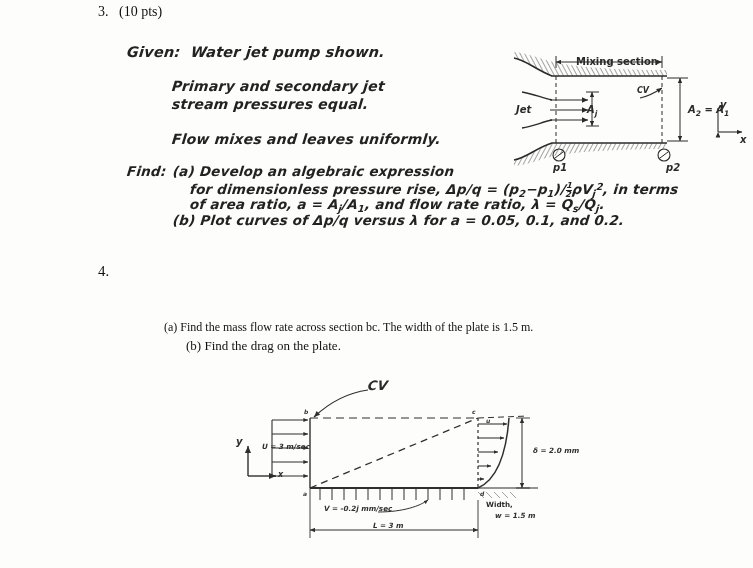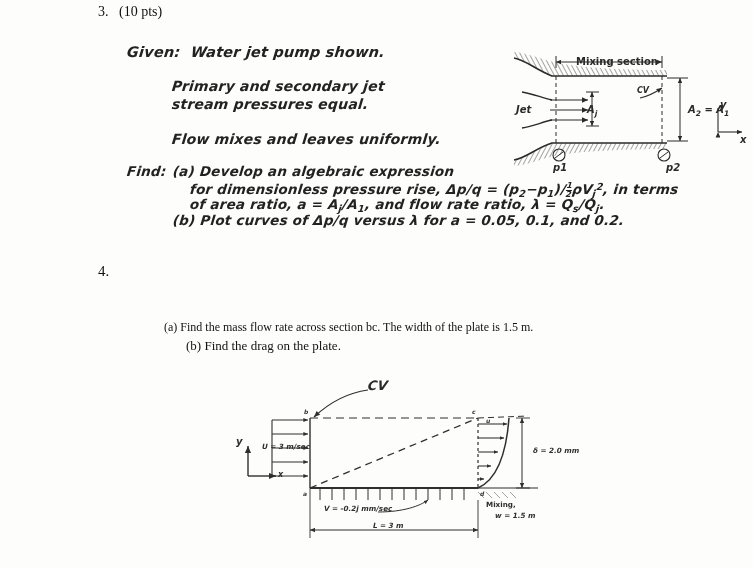--- a/index.html
+++ b/index.html
@@ -262,21 +262,21 @@
 
       <line x1="20" y1="96" x2="20" y2="66" stroke="#2f2f2f" stroke-width="1.4" marker-end="url(#ar2)"></line>
       <line x1="20" y1="96" x2="48" y2="96" stroke="#2f2f2f" stroke-width="1.4" marker-end="url(#ar2)"></line>
     </svg>
 
     <div class="abs plbl-hand" style="left:140px;top:-2px;">CV</div>
     <div class="abs plbl" style="left:34px;top:22px;font-style:italic;margin-top:40px;">U = 3 m/sec</div>
     <div class="abs plbl" style="left:305px;top:66px;font-style:italic;">δ = 2.0 mm</div>
     <div class="abs plbl" style="left:96px;top:124px;font-style:italic;">V = -0.2j mm/sec</div>
     <div class="abs plbl" style="left:145px;top:141px;font-style:italic;">L = 3 m</div>
-    <div class="abs plbl" style="left:258px;top:120px;">Mixing,</div>
+    <div class="abs plbl" style="left:258px;top:120px;">Width,</div>
     <div class="abs plbl" style="left:253px;top:131px;font-style:italic;padding-left:14px;">w = 1.5 m</div>
     <div class="abs plbl" style="left:8px;top:56px;font-style:italic;font-size:10px;">y</div>
     <div class="abs plbl" style="left:50px;top:90px;font-style:italic;font-size:8px;">x</div>
     <div class="abs tiny" style="left:75px;top:110px;">a</div>
     <div class="abs tiny" style="left:76px;top:28px;">b</div>
     <div class="abs tiny" style="left:244px;top:28px;">c</div>
     <div class="abs tiny" style="left:252px;top:110px;">d</div>
     <div class="abs tiny" style="left:258px;top:37px;">u</div>
   </div>
 

